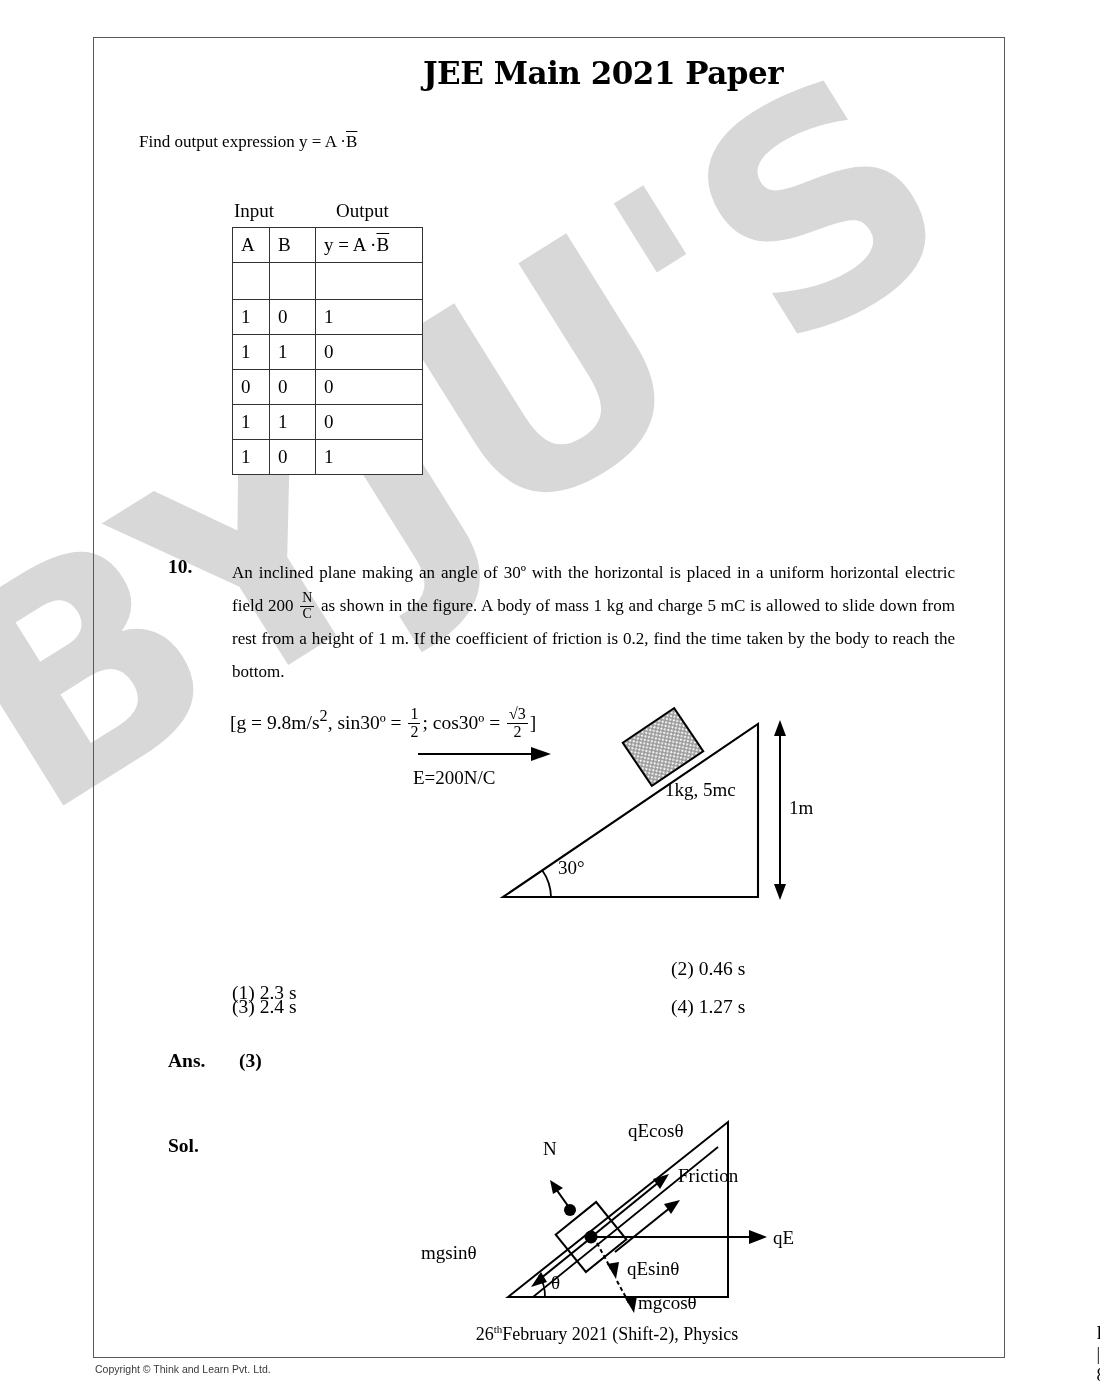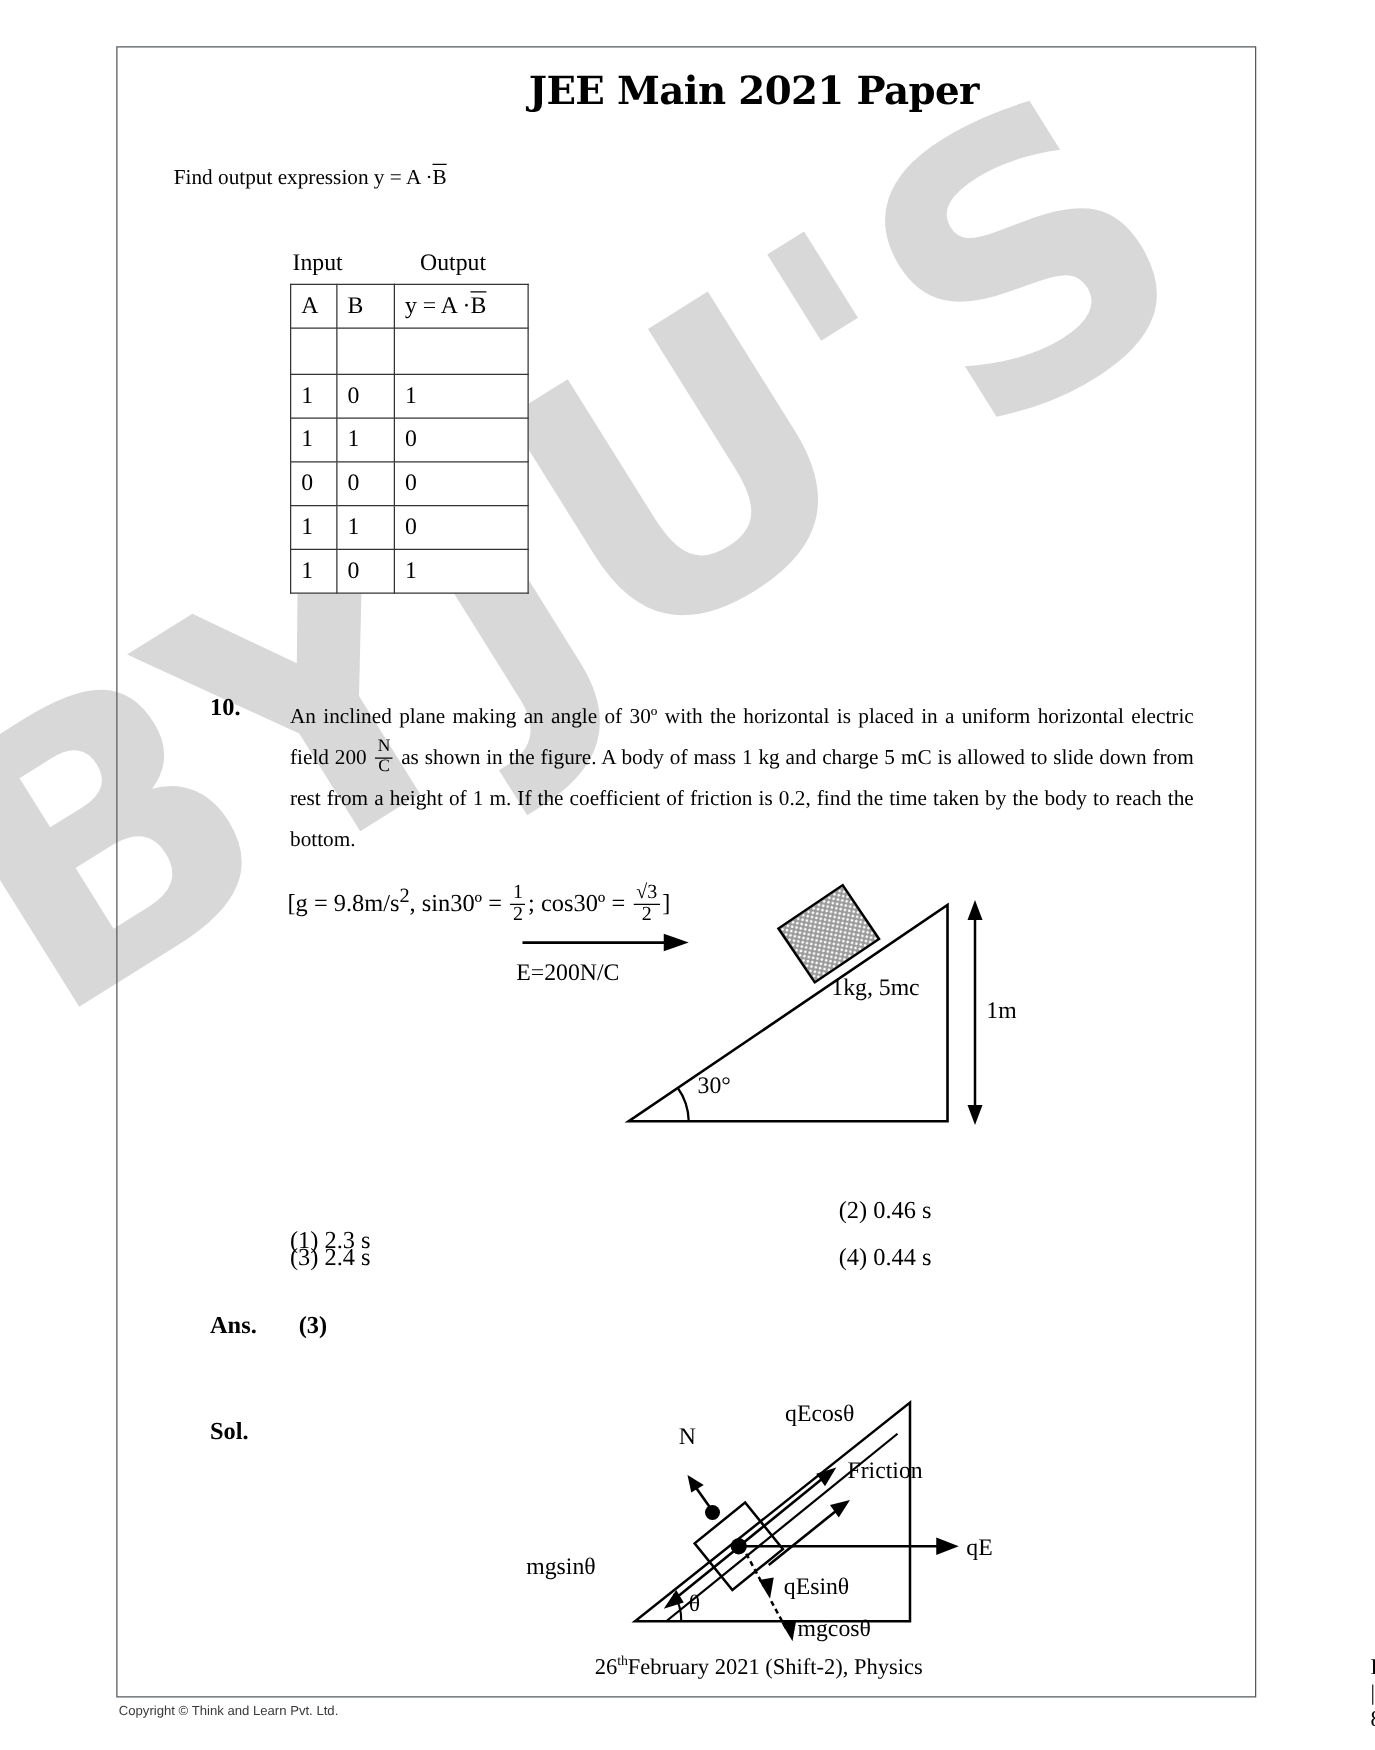--- a/index.html
+++ b/index.html
@@ -272,21 +272,21 @@
 <div class="abs opt" id="opt2" style="left: 671px; top: 958px;">
   <span>(2)</span>
   <span>0.46 s</span>
 </div>
 <div class="abs opt" id="opt3" style="left: 232px; top: 996px;">
   <span>(3)</span>
   <span>2.4 s</span>
 </div>
 <div class="abs opt" id="opt4" style="left: 671px; top: 996px;">
   <span>(4)</span>
-  <span>0.44 s</span>
+  <span>1.27 s</span>
 </div>
 
 <div class="abs" id="ans-label" style="left: 168px; top: 1050px;">Ans.</div>
 <div class="abs" id="ans-value" style="left: 239px; top: 1050px;">(3)</div>
 <div class="abs" id="sol-label" style="left: 168px; top: 1087px; margin-top: 48px;">Sol.</div>
 
 <svg id="fig-fbd" width="430" height="230" viewBox="0 0 430 230" style="left: 383px; top: 1097px;">
 
   <polygon points="125,200 345,200 345,25" fill="none" stroke="#000" stroke-width="2"></polygon>
 

